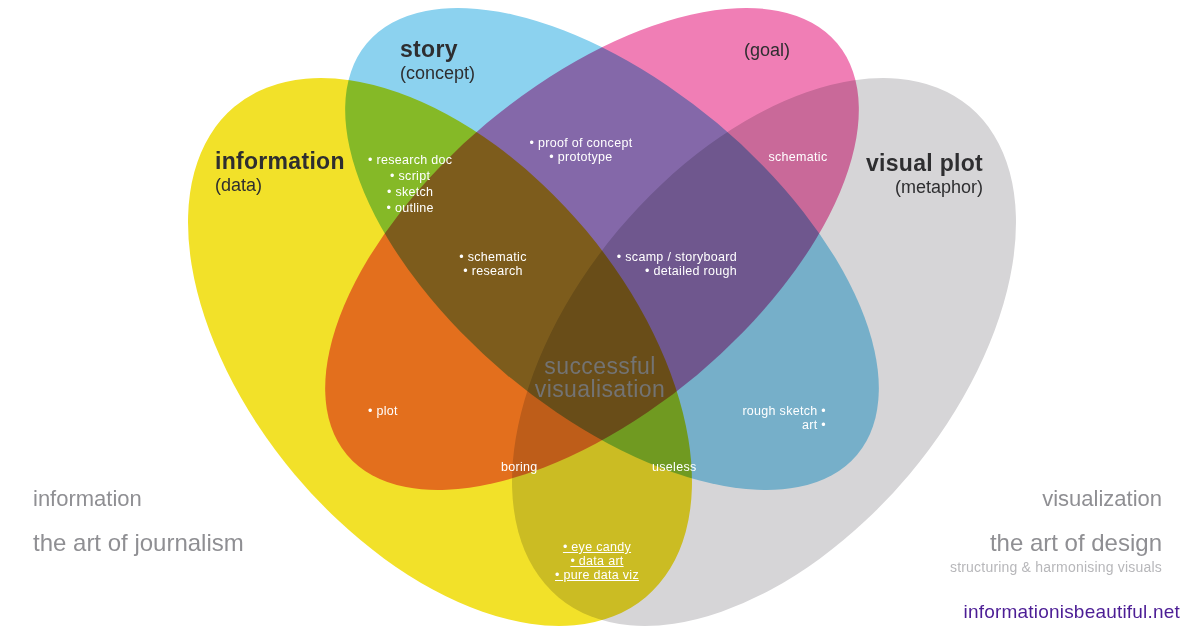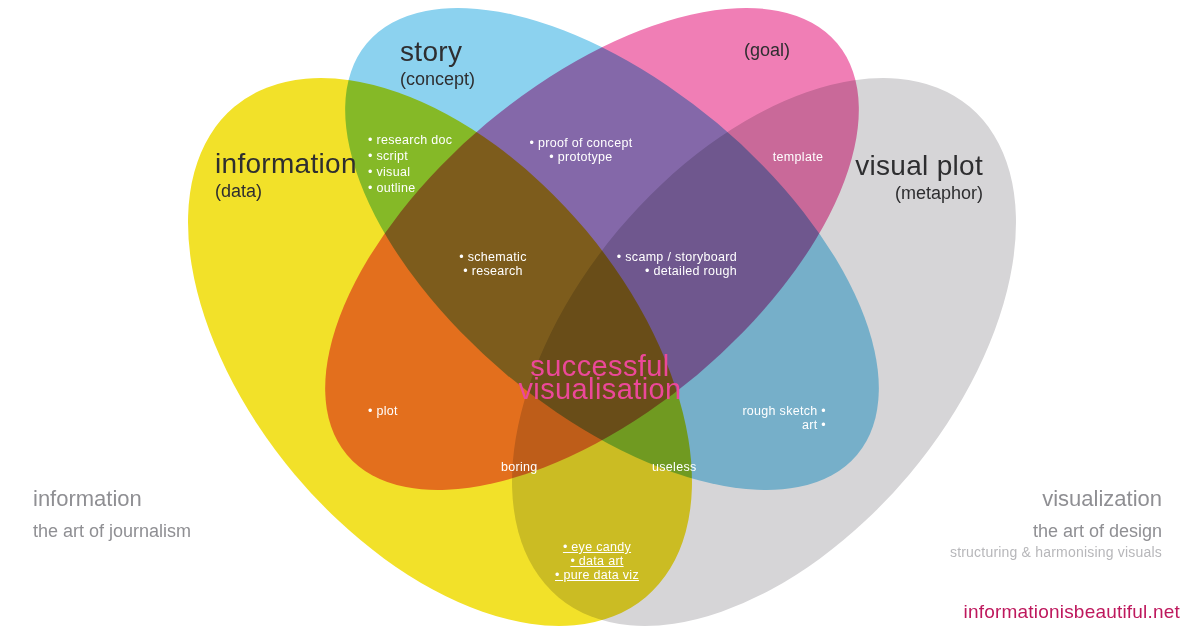--- a/index.html
+++ b/index.html
@@ -7,38 +7,38 @@
        font-family:"Liberation Sans",sans-serif;}
   .stage{position:absolute;inset:0;isolation:isolate;}
   .ellipse{position:absolute;border-radius:50%;mix-blend-mode:multiply;}
   .e-information{left:120px;top:162px;width:640px;height:380px;transform:rotate(50deg);}
   .e-visualform {left:444px;top:162px;width:640px;height:380px;transform:rotate(-50deg);}
   .e-story      {left:292px;top:85px; width:640px;height:328px;transform:rotate(40deg);}
   .e-function   {left:272px;top:85px; width:640px;height:328px;transform:rotate(-40deg);}
 
   .txt{position:absolute;z-index:5;}
   .setlabel{color:#2e2e30;line-height:1.02;}
-  .setlabel .big{font-size:28px;font-weight:normal;letter-spacing:.3px;display:block;}
+  .setlabel .big{font-size:23px;font-weight:bold;letter-spacing:.3px;display:block;}
   .setlabel .sub{font-size:18px;font-weight:normal;display:block;margin-top:3px;}
   .ra{text-align:right;}
 
   .region{color:#fff;font-size:12.5px;line-height:14px;letter-spacing:.3px;}
   .region span{display:block;}
   .lh16{line-height:16px;}
   .ctr{text-align:center;}
 
-  .center-title{color:#ec4899;font-size:29px;line-height:23px;text-align:center;
+  .center-title{color:#737373;font-size:23px;line-height:23px;text-align:center;
                 letter-spacing:.4px;width:280px;left:460px;top:355px;}
   .center-title span{display:block;}
 
   .foot{line-height:1;}
   .foot .f1{font-size:22px;color:#8f8f93;display:block;}
-  .foot .f2{font-size:18px;color:#8f8f93;display:block;margin-top:12px;}
+  .foot .f2{font-size:24px;color:#8f8f93;display:block;margin-top:21px;}
   .foot .f3{font-size:14px;color:#b7b7ba;display:block;margin-top:5px;letter-spacing:.2px;}
-  .credit{font-size:19px;color:#be185d;letter-spacing:.2px;}
+  .credit{font-size:19px;color:#4c1d95;letter-spacing:.2px;}
 </style>
 </head>
 <body>
 
 <div class="stage">
   <div class="ellipse e-information" style="background: rgb(242, 225, 41);"></div>
   <div class="ellipse e-story" style="background: rgb(140, 210, 239);"></div>
   <div class="ellipse e-function" style="background: rgb(240, 126, 181);"></div>
   <div class="ellipse e-visualform" style="background: rgb(214, 213, 215);"></div>
 </div>
@@ -52,32 +52,32 @@
   <span class="sub">(concept)</span>
 </div>
 <div class="txt setlabel ra" style="right:410px;top:38px;">
   <span class="sub">(goal)</span>
 </div>
 <div class="txt setlabel ra" style="right:217px;top:152px;">
   <span class="big">visual plot</span>
   <span class="sub">(metaphor)</span>
 </div>
 
-<div class="txt region lh16" style="left:368px;top:132px;">
+<div class="txt region lh16" style="left:368px;top:152px;text-align:center;">
   <span>• research doc</span>
   <span>• script</span>
-  <span>• visual</span>
+  <span>• sketch</span>
   <span>• outline</span>
 </div>
 <div class="txt region ctr" style="left:491px;top:136px;width:180px;">
   <span>• proof of concept</span>
   <span>• prototype</span>
 </div>
 <div class="txt region ctr" style="left:762px;top:150px;width:72px;">
-  <span>template</span>
+  <span>schematic</span>
 </div>
 <div class="txt region ctr" style="left:433px;top:250px;width:120px;">
   <span>• schematic</span>
   <span>• research</span>
 </div>
 <div class="txt region ra" style="left:597px;top:250px;width:140px;">
   <span>• scamp / storyboard</span>
   <span>• detailed rough</span>
 </div>
 <div class="txt region" style="left:368px;top:404px;">

